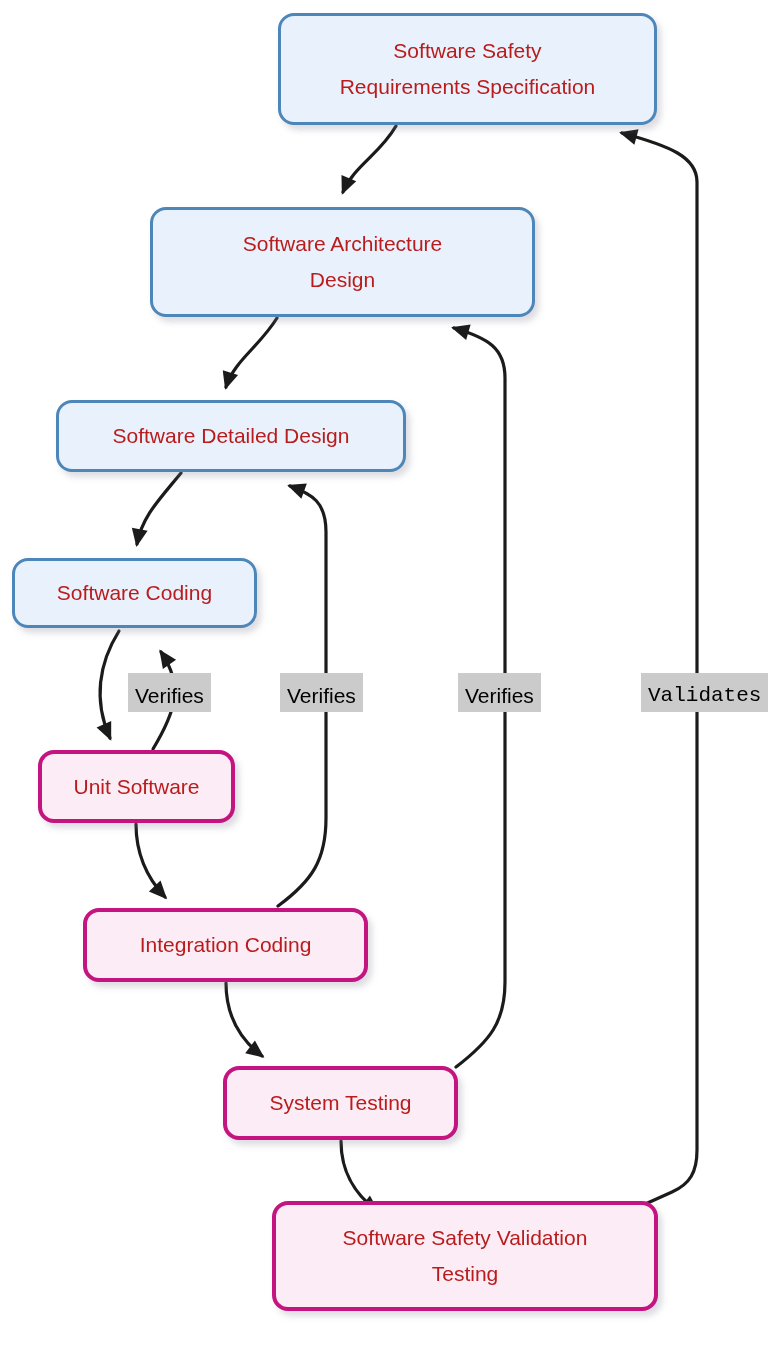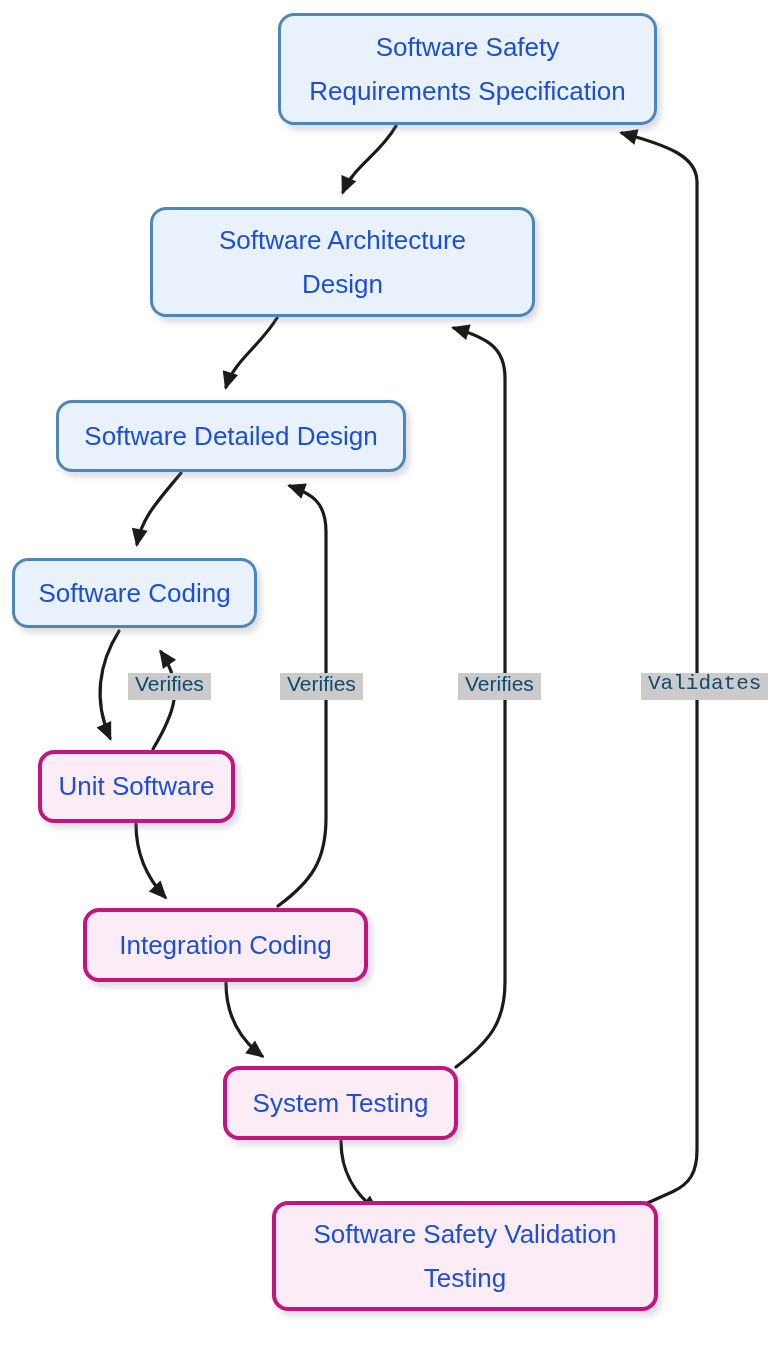--- a/index.html
+++ b/index.html
@@ -6,39 +6,39 @@
   body{
     width:768px;height:1352px;position:relative;background:#ffffff;
     font-family:"Liberation Sans","DejaVu Sans",sans-serif;
     overflow:hidden;
   }
   #edges{position:absolute;left:0;top:0;width:768px;height:1352px;z-index:1;}
   .node{
     position:absolute;z-index:2;
     display:flex;align-items:center;justify-content:center;
     text-align:center;border-radius:16px;
-    font-size:26px;line-height:1.7;color:#1d4ed8;
+    font-size:21px;line-height:1.7;color:#b91c1c;
     white-space:pre-line;
     box-shadow:4px 5px 6px rgba(130,130,150,0.28);
   }
   .node.blue{background:#e9f2fc;border:3px solid #4d86b8;}
   .node.pink{background:#fcecf5;border:4px solid #c41480;}
   #n1{left:278px;top:13px;width:373px;height:106px;}
   #n2{left:150px;top:207px;width:379px;height:104px;}
   #n3{left:56px;top:400px;width:344px;height:66px;}
   #n4{left:12px;top:558px;width:239px;height:64px;}
   #n5{left:38px;top:750px;width:189px;height:65px;}
   #n6{left:83px;top:908px;width:277px;height:66px;}
   #n7{left:223px;top:1066px;width:227px;height:66px;}
   #n8{left:272px;top:1201px;width:378px;height:102px;}
   .edge-label{
     position:absolute;z-index:3;
-    background:#cbcbcb;color:#0c4a6e;
+    background:#cbcbcb;color:#000000;
     font-size:21px;line-height:1.0;
-    padding:0 7px 6px 7px;
+    padding:12px 7px 6px 7px;
   }
   #l1{left:128px;top:673px;}
   #l2{left:280px;top:673px;}
   #l3{left:458px;top:673px;}
   #l4{left:641px;top:673px;font-family:Liberation Mono, monospace;}
 </style>
 </head>
 <body>
 
 <svg id="edges" viewBox="0 0 768 1352" xmlns="http://www.w3.org/2000/svg">

